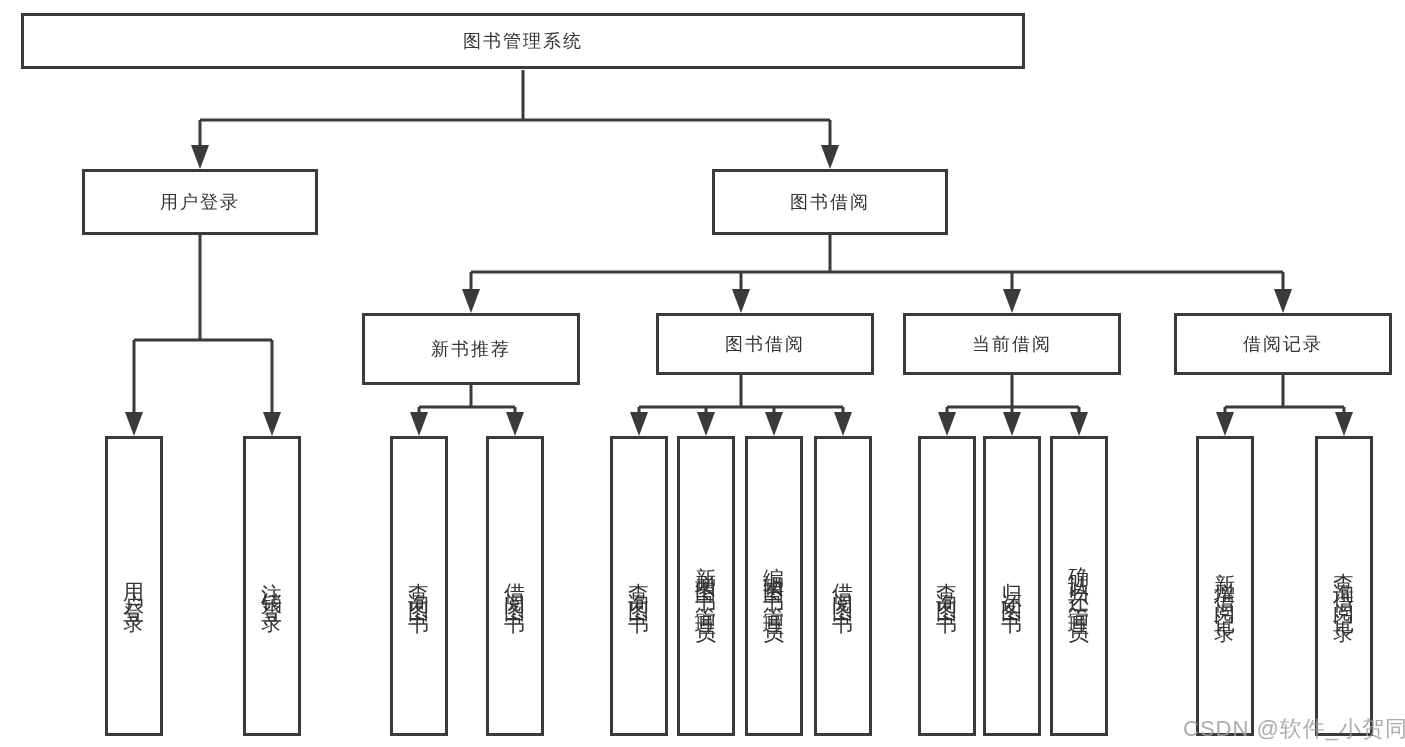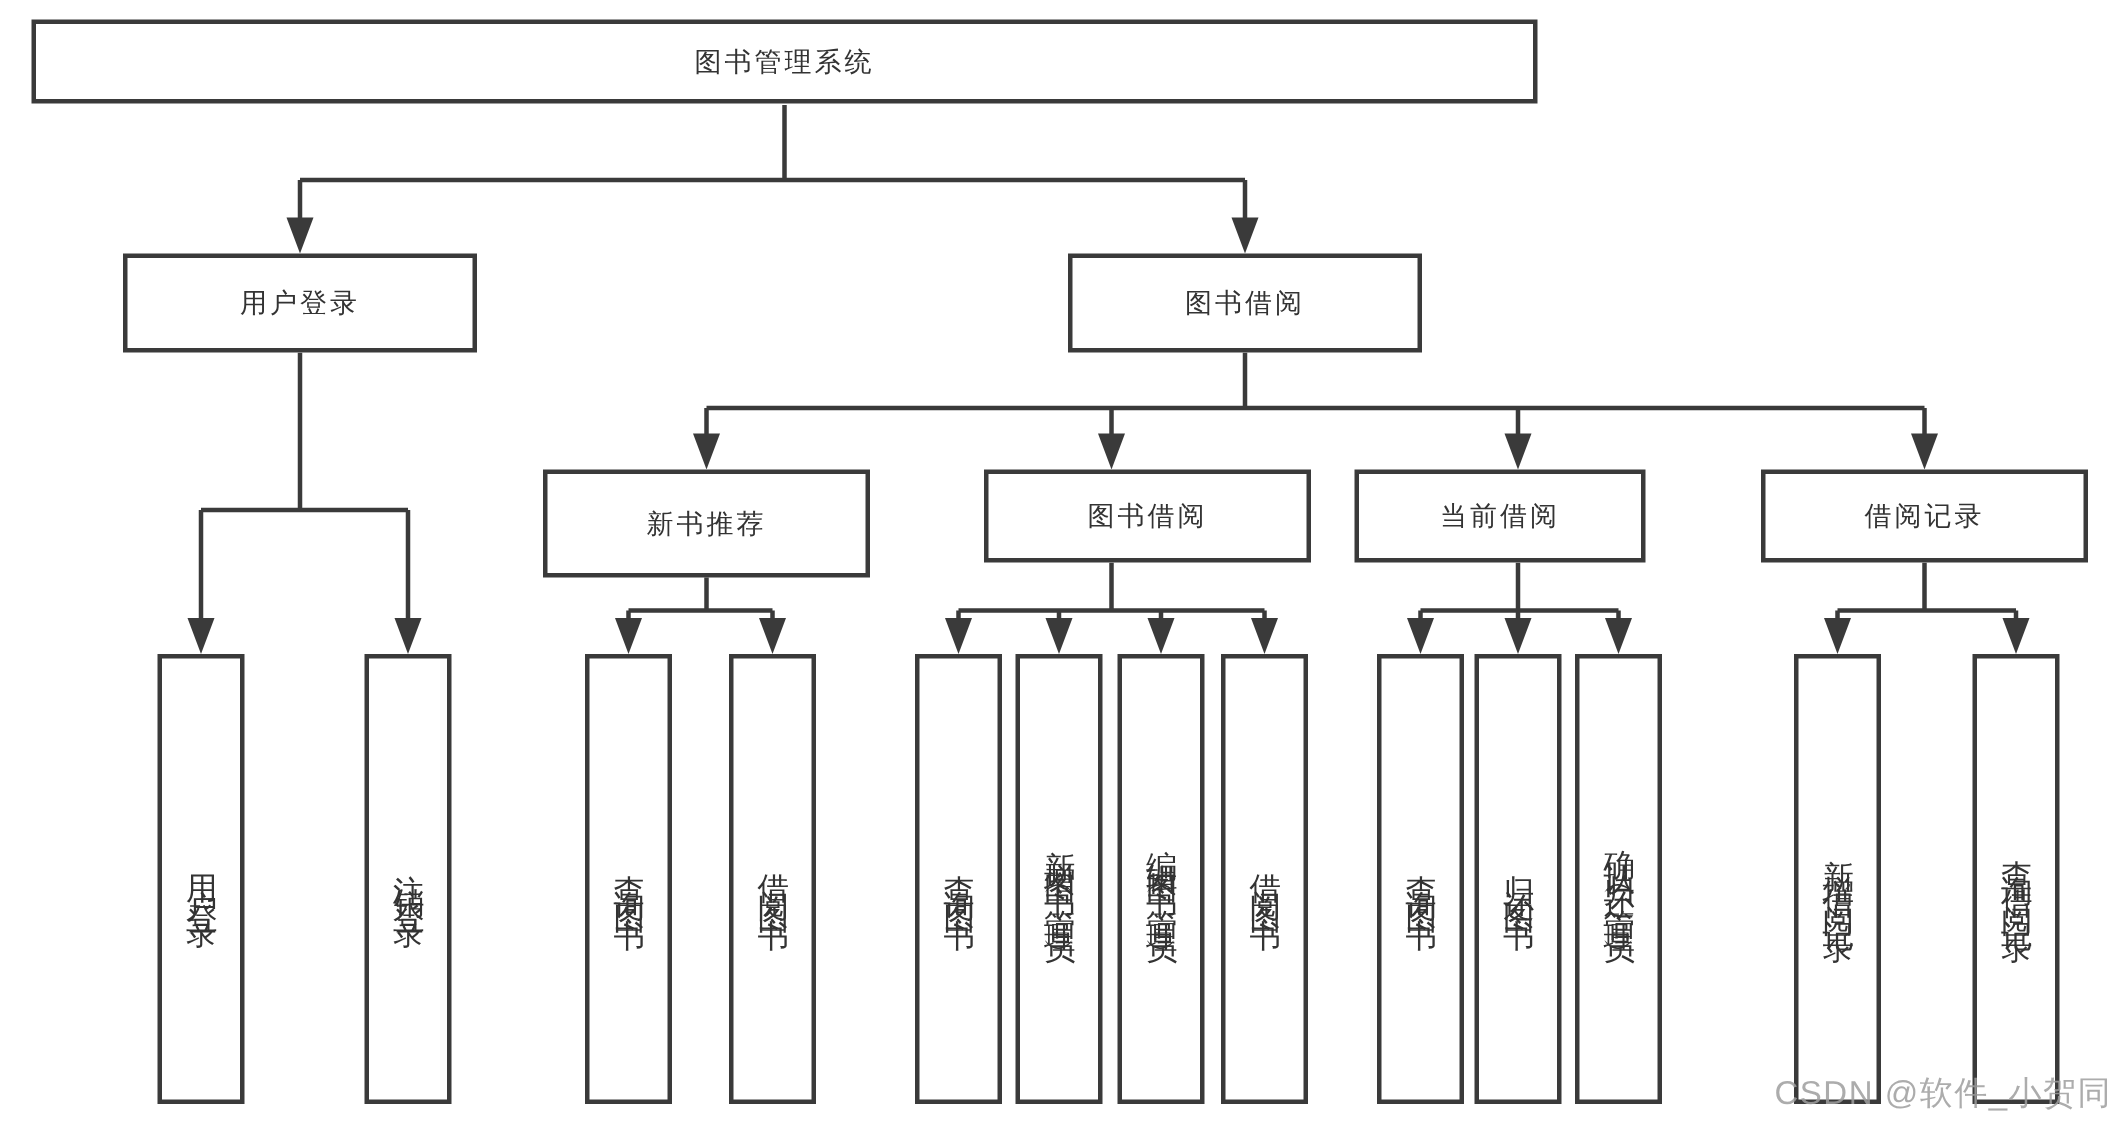--- a/index.html
+++ b/index.html
@@ -108,21 +108,21 @@
   <div class="box h" style="left:712px; top:169px; width:236px; height:66px;">
     <span>图书借阅</span>
   </div>
 
   <div class="box h" style="left:362px; top:313px; width:218px; height:72px;">
     <span>新书推荐</span>
   </div>
   <div class="box h" style="left:656px; top:313px; width:218px; height:62px;">
     <span>图书借阅</span>
   </div>
-  <div class="box h" style="left:903px; top:313px; width:194px; height:62px;">
+  <div class="box h" style="left:903px; top:313px; width:218px; height:62px;">
     <span>当前借阅</span>
   </div>
   <div class="box h" style="left:1174px; top:313px; width:218px; height:62px;">
     <span>借阅记录</span>
   </div>
 
   <div class="box v" style="left:105px; top:436px; width:58px; height:300px;">
     <span>用户登录</span>
   </div>
   <div class="box v" style="left:243px; top:436px; width:58px; height:300px;">

